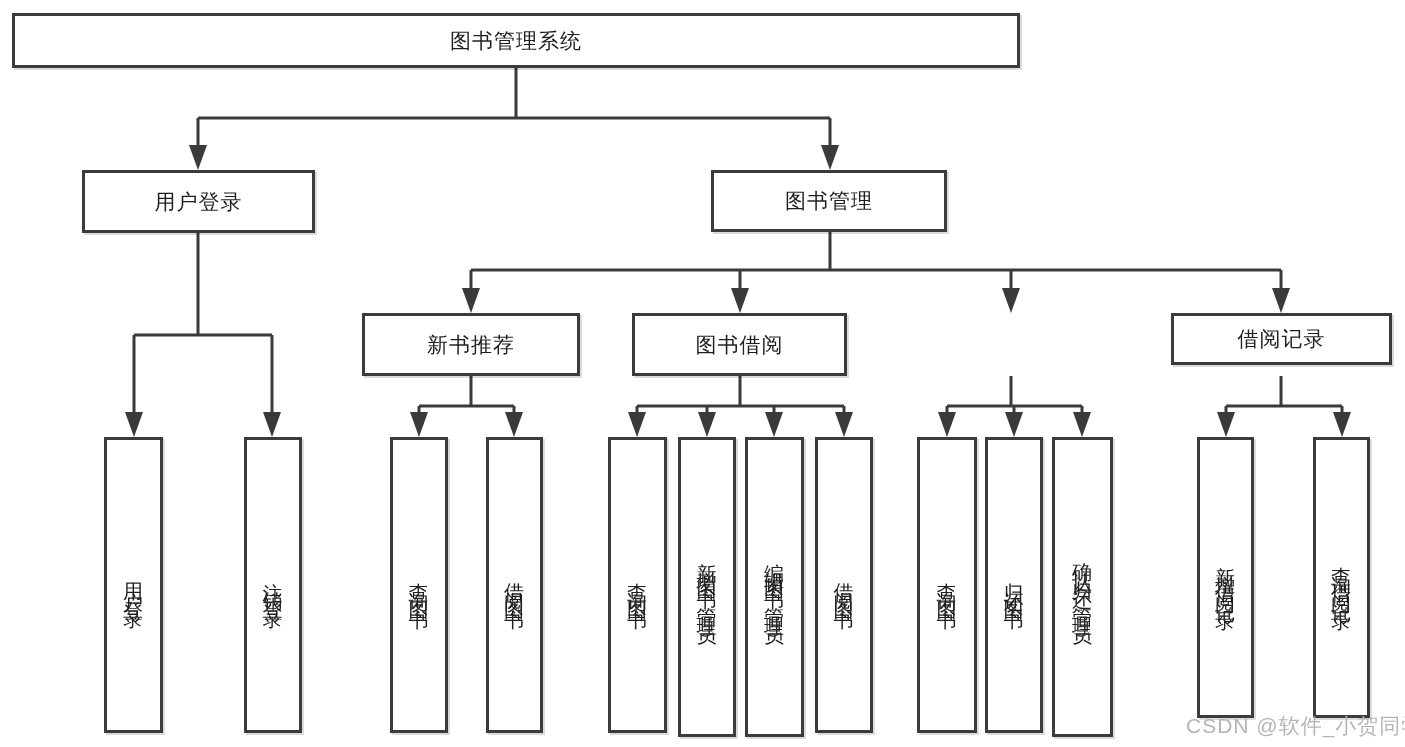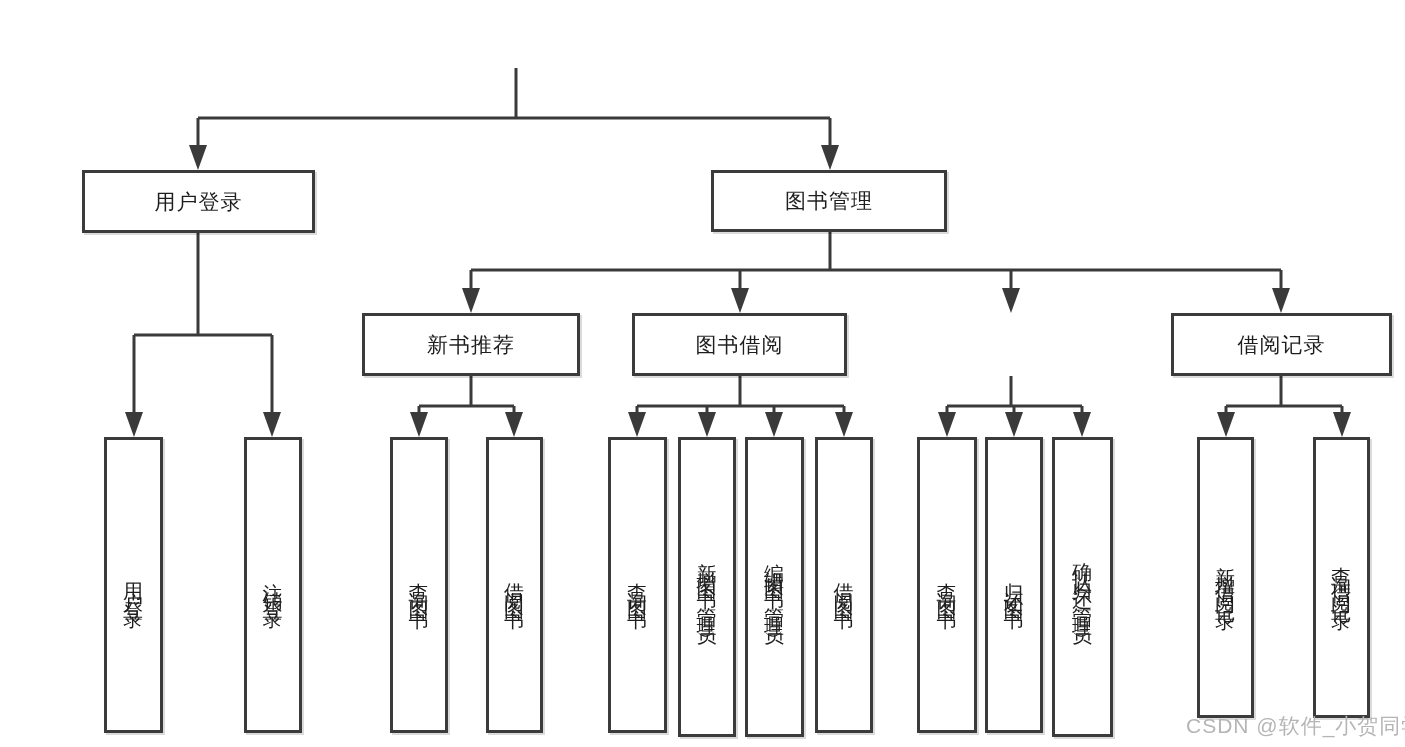--- a/index.html
+++ b/index.html
@@ -98,27 +98,28 @@
       <polygon points="765,412 783,412 774,437"></polygon>
       <polygon points="835,412 853,412 844,437"></polygon>
       <polygon points="938,412 956,412 947,437"></polygon>
       <polygon points="1005,412 1023,412 1014,437"></polygon>
       <polygon points="1073,412 1091,412 1082,437"></polygon>
       <polygon points="1217,412 1235,412 1226,437"></polygon>
       <polygon points="1333,412 1351,412 1342,437"></polygon>
     </g>
   </svg>
 
+  <div class="node" style="left:12px; top:13px; width:1008px; height:55px;">图书管理系统</div>
 
   <div class="node" style="left:82px; top:170px; width:233px; height:63px;">用户登录</div>
   <div class="node" style="left:711px; top:170px; width:236px; height:62px;font-family:Liberation Serif, serif;">图书管理</div>
 
   <div class="node" style="left:632px; top:313px; width:215px; height:63px;">图书借阅</div>
   <div class="node" style="left:362px; top:313px; width:218px; height:63px;">新书推荐</div>
-  <div class="node" style="left:1171px; top:313px; width:221px; height:63px;">借阅记录</div>
+  <div class="node" style="left:1171px; top:313px; width:221px; height:52px;">借阅记录</div>
 
   <div class="vnode" style="left:104px; top:437px; width:59px; height:296px;">
     <span class="vtext">用户登录</span>
   </div>
   <div class="vnode" style="left:244px; top:437px; width:58px; height:296px;">
     <span class="vtext">注销登录</span>
   </div>
 
   <div class="vnode" style="left:390px; top:437px; width:58px; height:296px;">
     <span class="vtext">查询图书</span>

